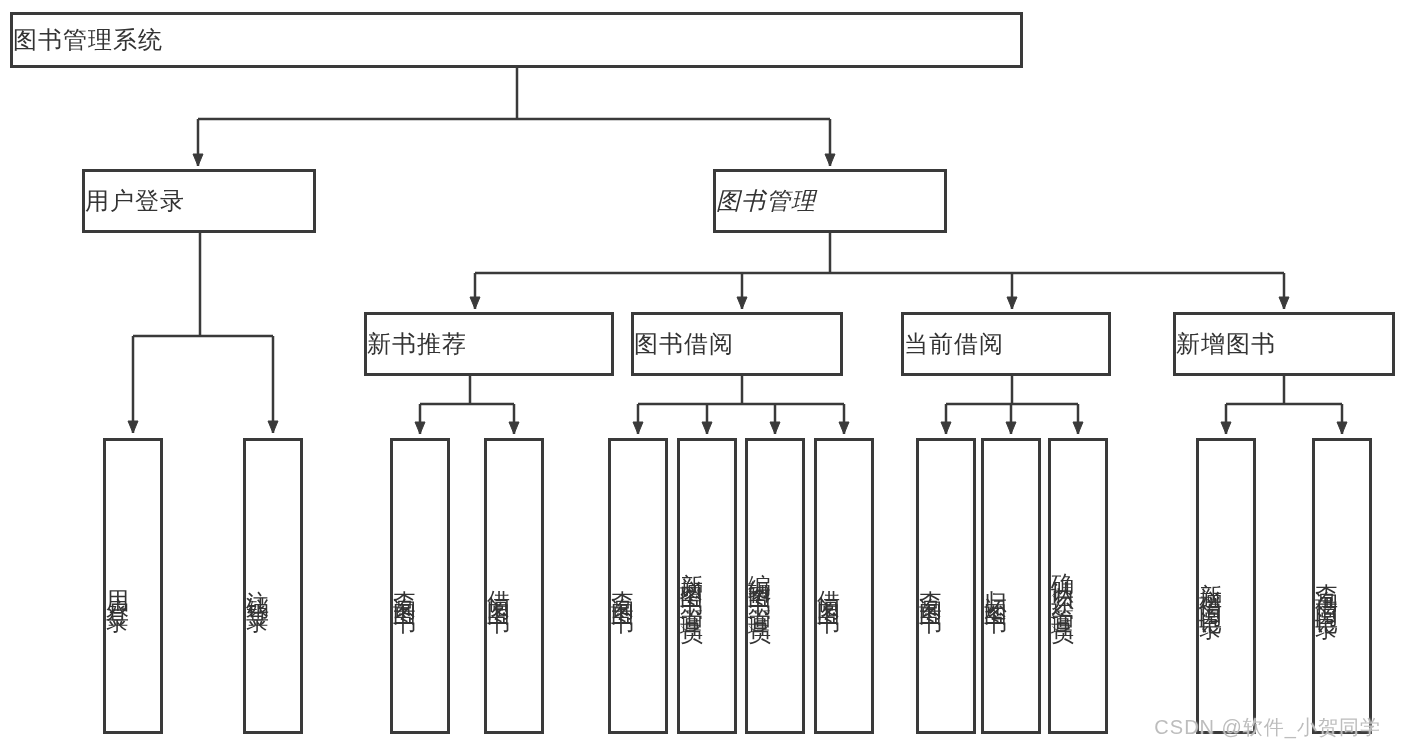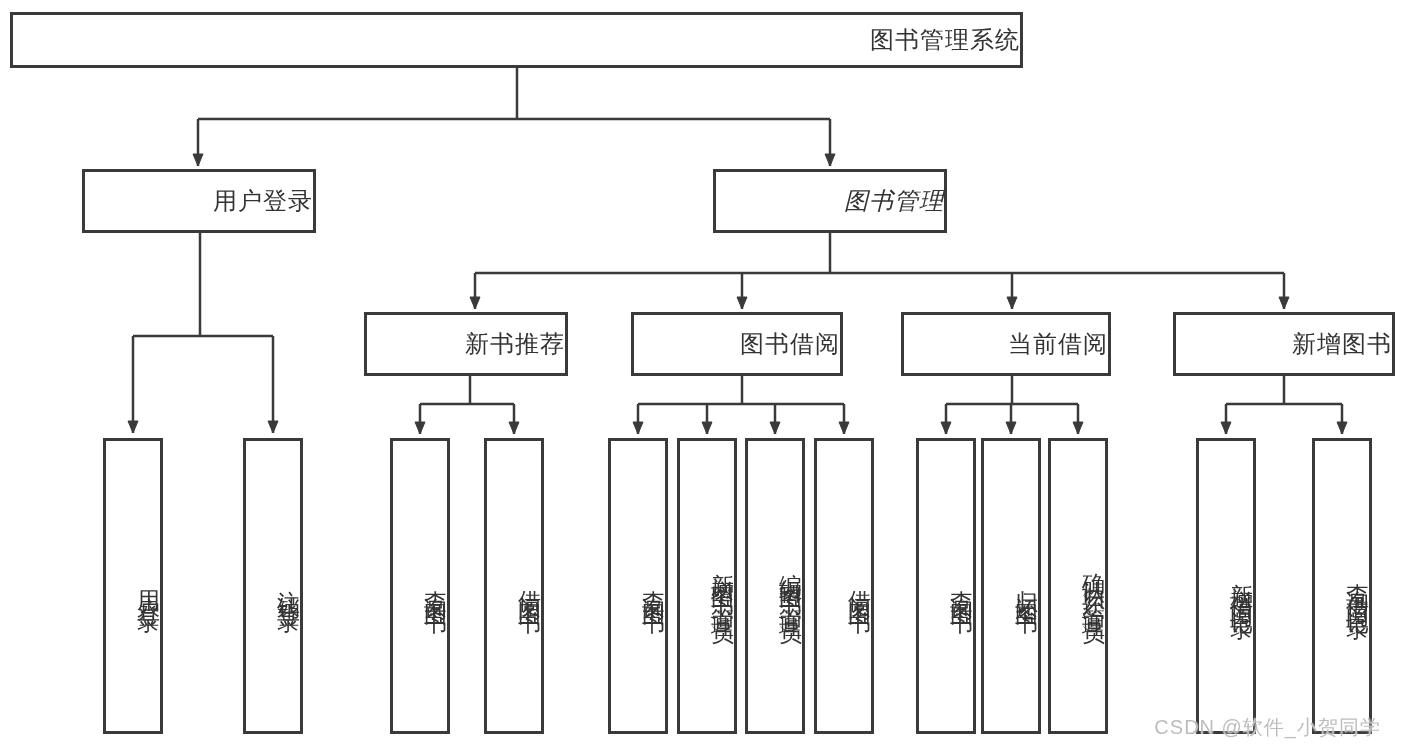--- a/index.html
+++ b/index.html
@@ -20,39 +20,39 @@
     left: 0; top: 0;
     width: 1405px; height: 747px;
   }
   .node {
     position: absolute;
     box-sizing: border-box;
     background: #ffffff;
     border: 3px solid #3a3a3a;
     display: flex;
     align-items: center;
-    justify-content: flex-end;
+    justify-content: flex-start;
     color: #333333;
   }
   .node.h span {
     font-size: 24px;
     letter-spacing: 1px;
     white-space: nowrap;
   }
   .node.v span {
     writing-mode: vertical-lr;
     text-orientation: mixed;
     font-size: 23px;
     line-height: 1;
     letter-spacing: 7px;
   }
   .root   { left: 10px;   top: 12px;  width: 1013px; height: 56px; }
   .b-login{ left: 82px;   top: 169px; width: 234px;  height: 64px; }
   .b-mgmt { left: 713px;  top: 169px; width: 234px;  height: 64px; font-style: italic; }
-  .g-rec  { left: 364px;  top: 312px; width: 204px;  height: 64px; }
+  .g-rec  { left: 364px;  top: 312px; width: 250px;  height: 64px; }
   .g-bor  { left: 631px;  top: 312px; width: 212px;  height: 64px; }
   .g-cur  { left: 901px;  top: 312px; width: 210px;  height: 64px; }
   .g-his  { left: 1173px; top: 312px; width: 222px;  height: 64px; }
   .leaf   { top: 438px; width: 60px; height: 296px; }
   .l1  { left: 103px; }
   .l2  { left: 243px; }
   .l3  { left: 390px; }
   .l4  { left: 484px; }
   .l5  { left: 608px; }
   .l6  { left: 677px; }

